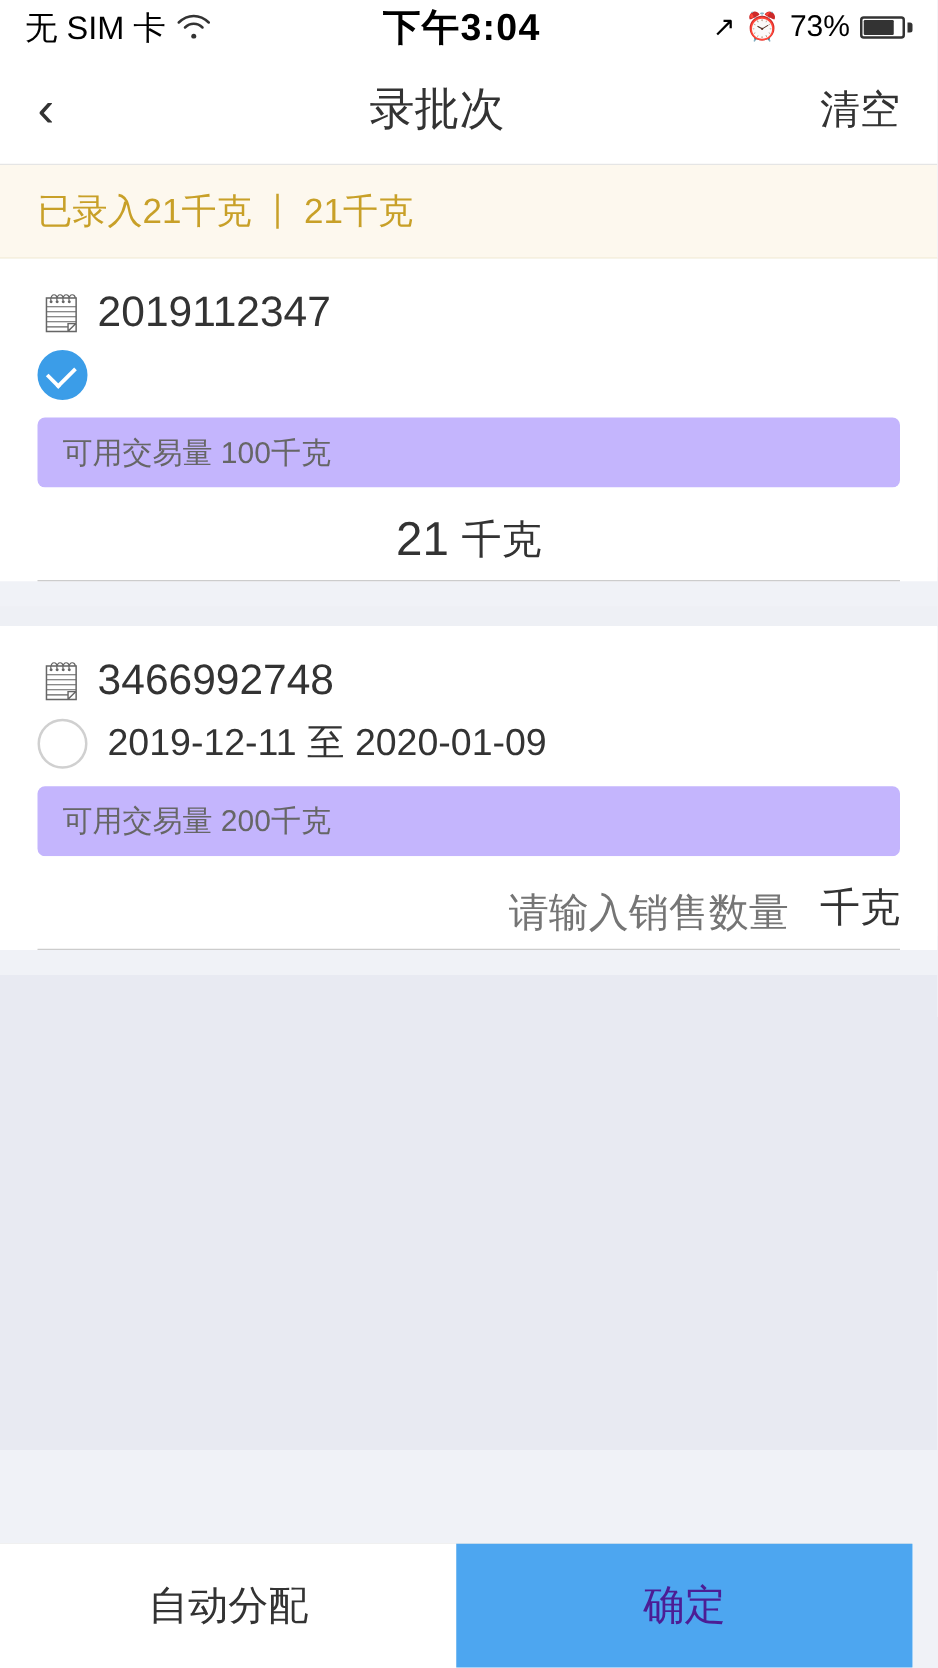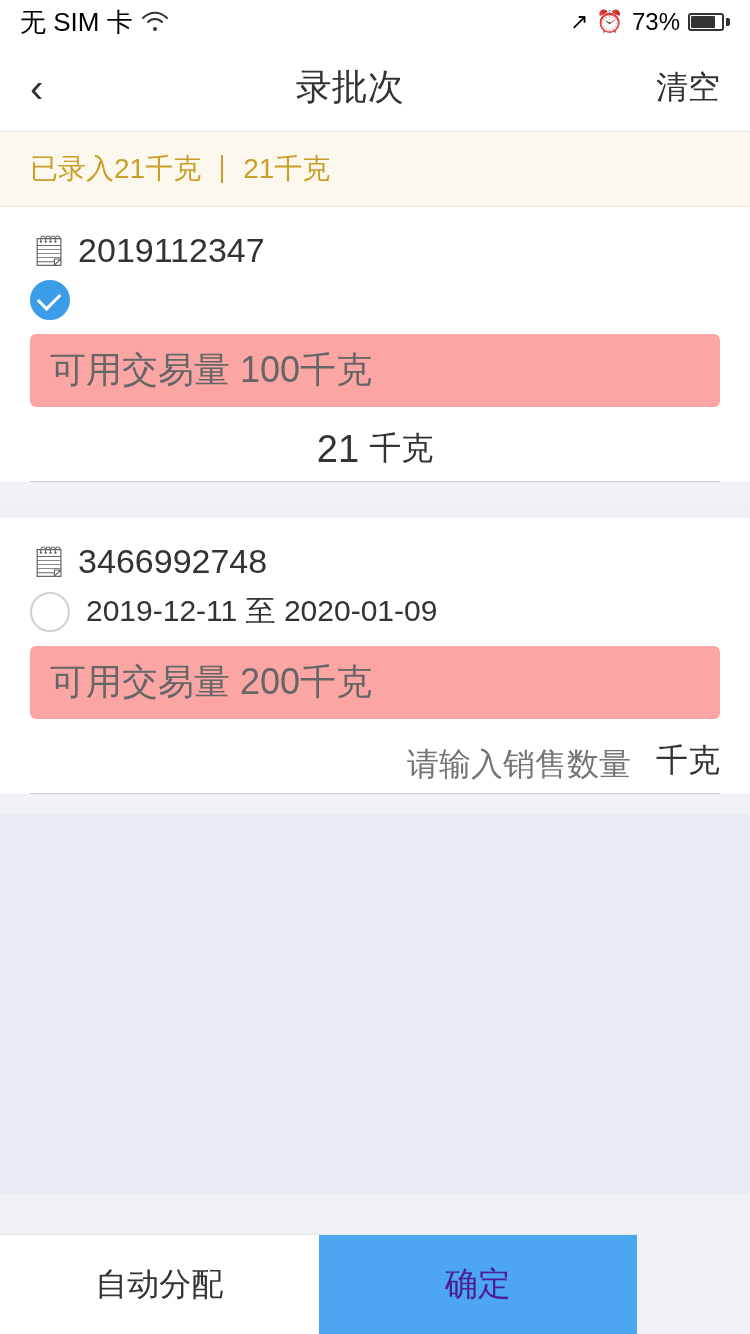--- a/index.html
+++ b/index.html
@@ -179,26 +179,26 @@
       border-left: 3px solid #fff;
       border-bottom: 3px solid #fff;
       transform: rotate(-45deg) translateY(-2px);
       display: block;
     }
     .batch-date {
       font-size: 30px;
       color: #333;
     }
     .avail-box {
-      background: #fca5a5;
+      background: #c4b5fd;
       border-radius: 6px;
       padding: 12px 20px;
       margin: 0 0 0 0;
       margin-left: 0;
-      font-size: 36px;
+      font-size: 24px;
       color: #666;
     }
 
     
     .qty-row {
       display: flex;
       align-items: center;
       justify-content: center;
       padding: 20px 30px 0 30px;
       gap: 10px;
@@ -258,21 +258,21 @@
     .empty-area {
       background: #e8eaf2;
       height: 380px;
     }
 
     
     .bottom-bar {
       position: fixed;
       bottom: 0;
       left: 0;
-      width: 637px;
+      width: 730px;
       height: 100px;
       display: flex;
       background: #fff;
       border-top: 1px solid #e5e5e5;
     }
     .btn-auto {
       flex: 1;
       background: #fff;
       font-size: 32px;
       color: #333;
@@ -301,20 +301,21 @@
   <div class="status-left">
     <span>无 SIM 卡</span>
     <span>
       <svg width="28" height="20" viewBox="0 0 28 20" fill="none">
         <path d="M14 16a2 2 0 1 1 0 4 2 2 0 0 1 0-4z" fill="#333"></path>
         <path d="M7 11c1.9-1.9 4.5-3 7-3s5.1 1.1 7 3" stroke="#333" stroke-width="2" fill="none" stroke-linecap="round"></path>
         <path d="M2 7c3.3-3.3 7.8-5.3 12-5.3s8.7 2 12 5.3" stroke="#333" stroke-width="2" fill="none" stroke-linecap="round"></path>
       </svg>
     </span>
   </div>
+  <div class="status-center">下午3:04</div>
   <div class="status-right">
     <span style="font-size:22px;">↗</span>
     <span style="font-size:22px;">⏰</span>
     <span style="font-size:24px;">73%</span>
     <div class="battery-icon">
       <div class="battery-body">
           <div class="battery-fill"></div>
         </div>
       <div class="battery-tip"></div>
     </div>

